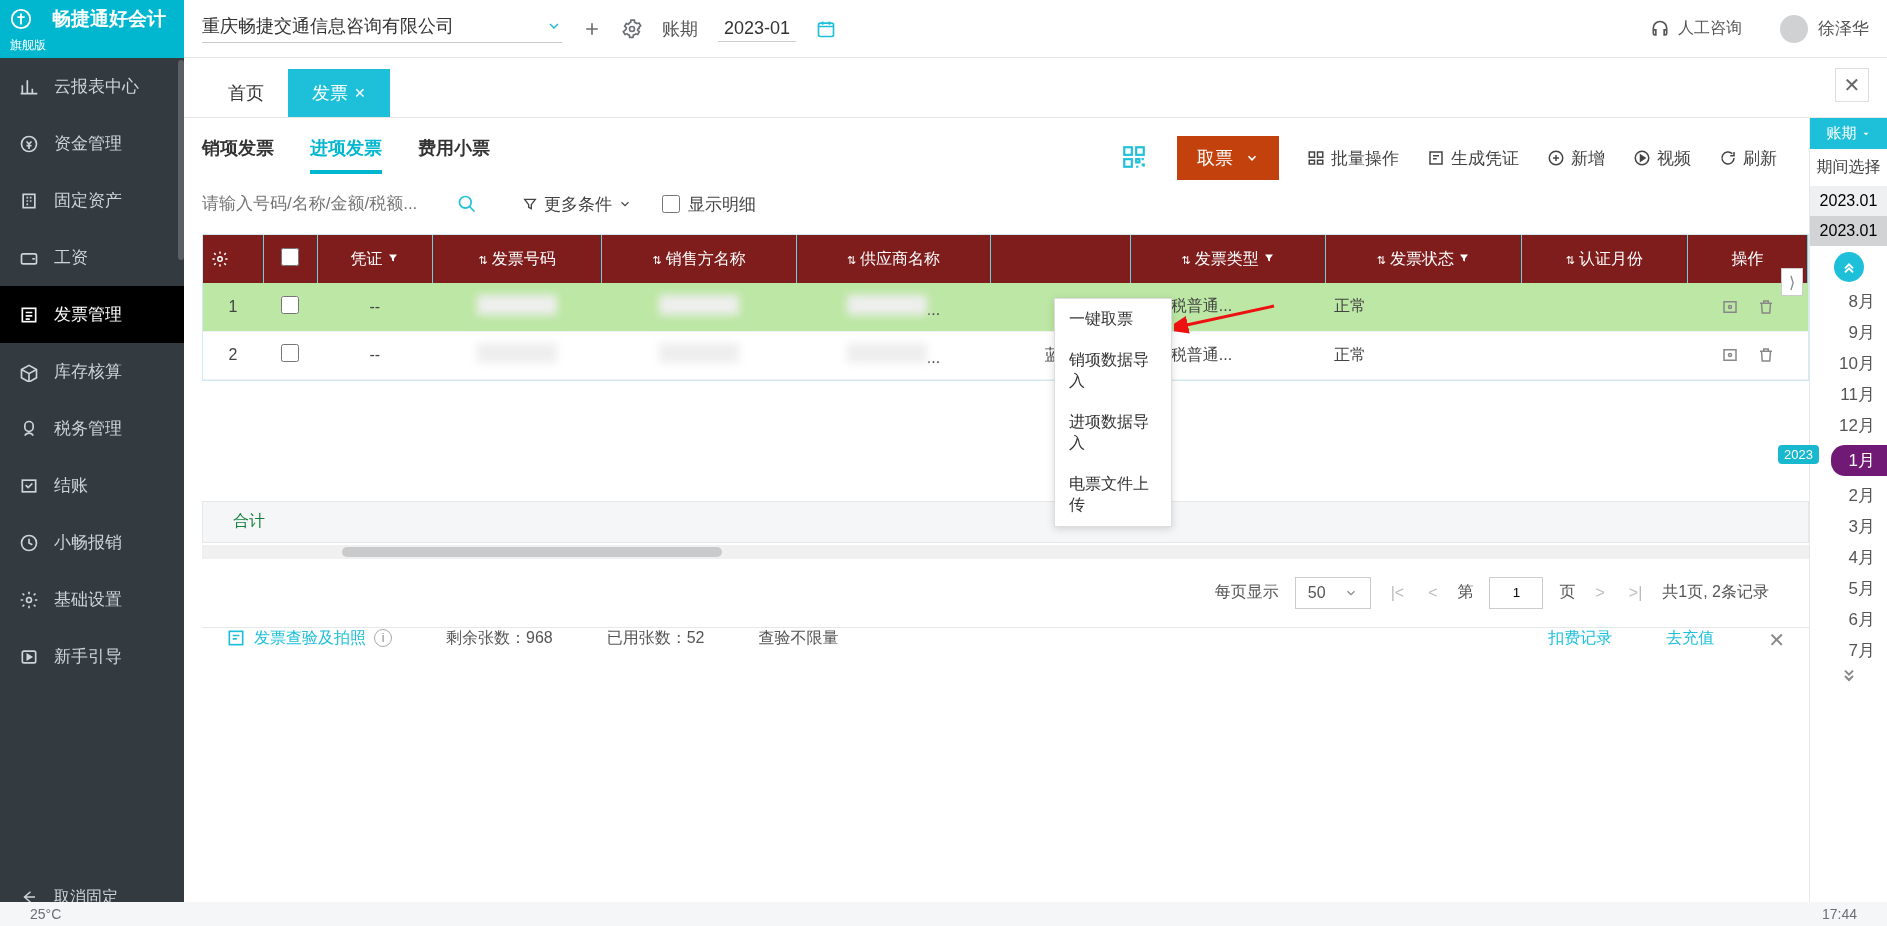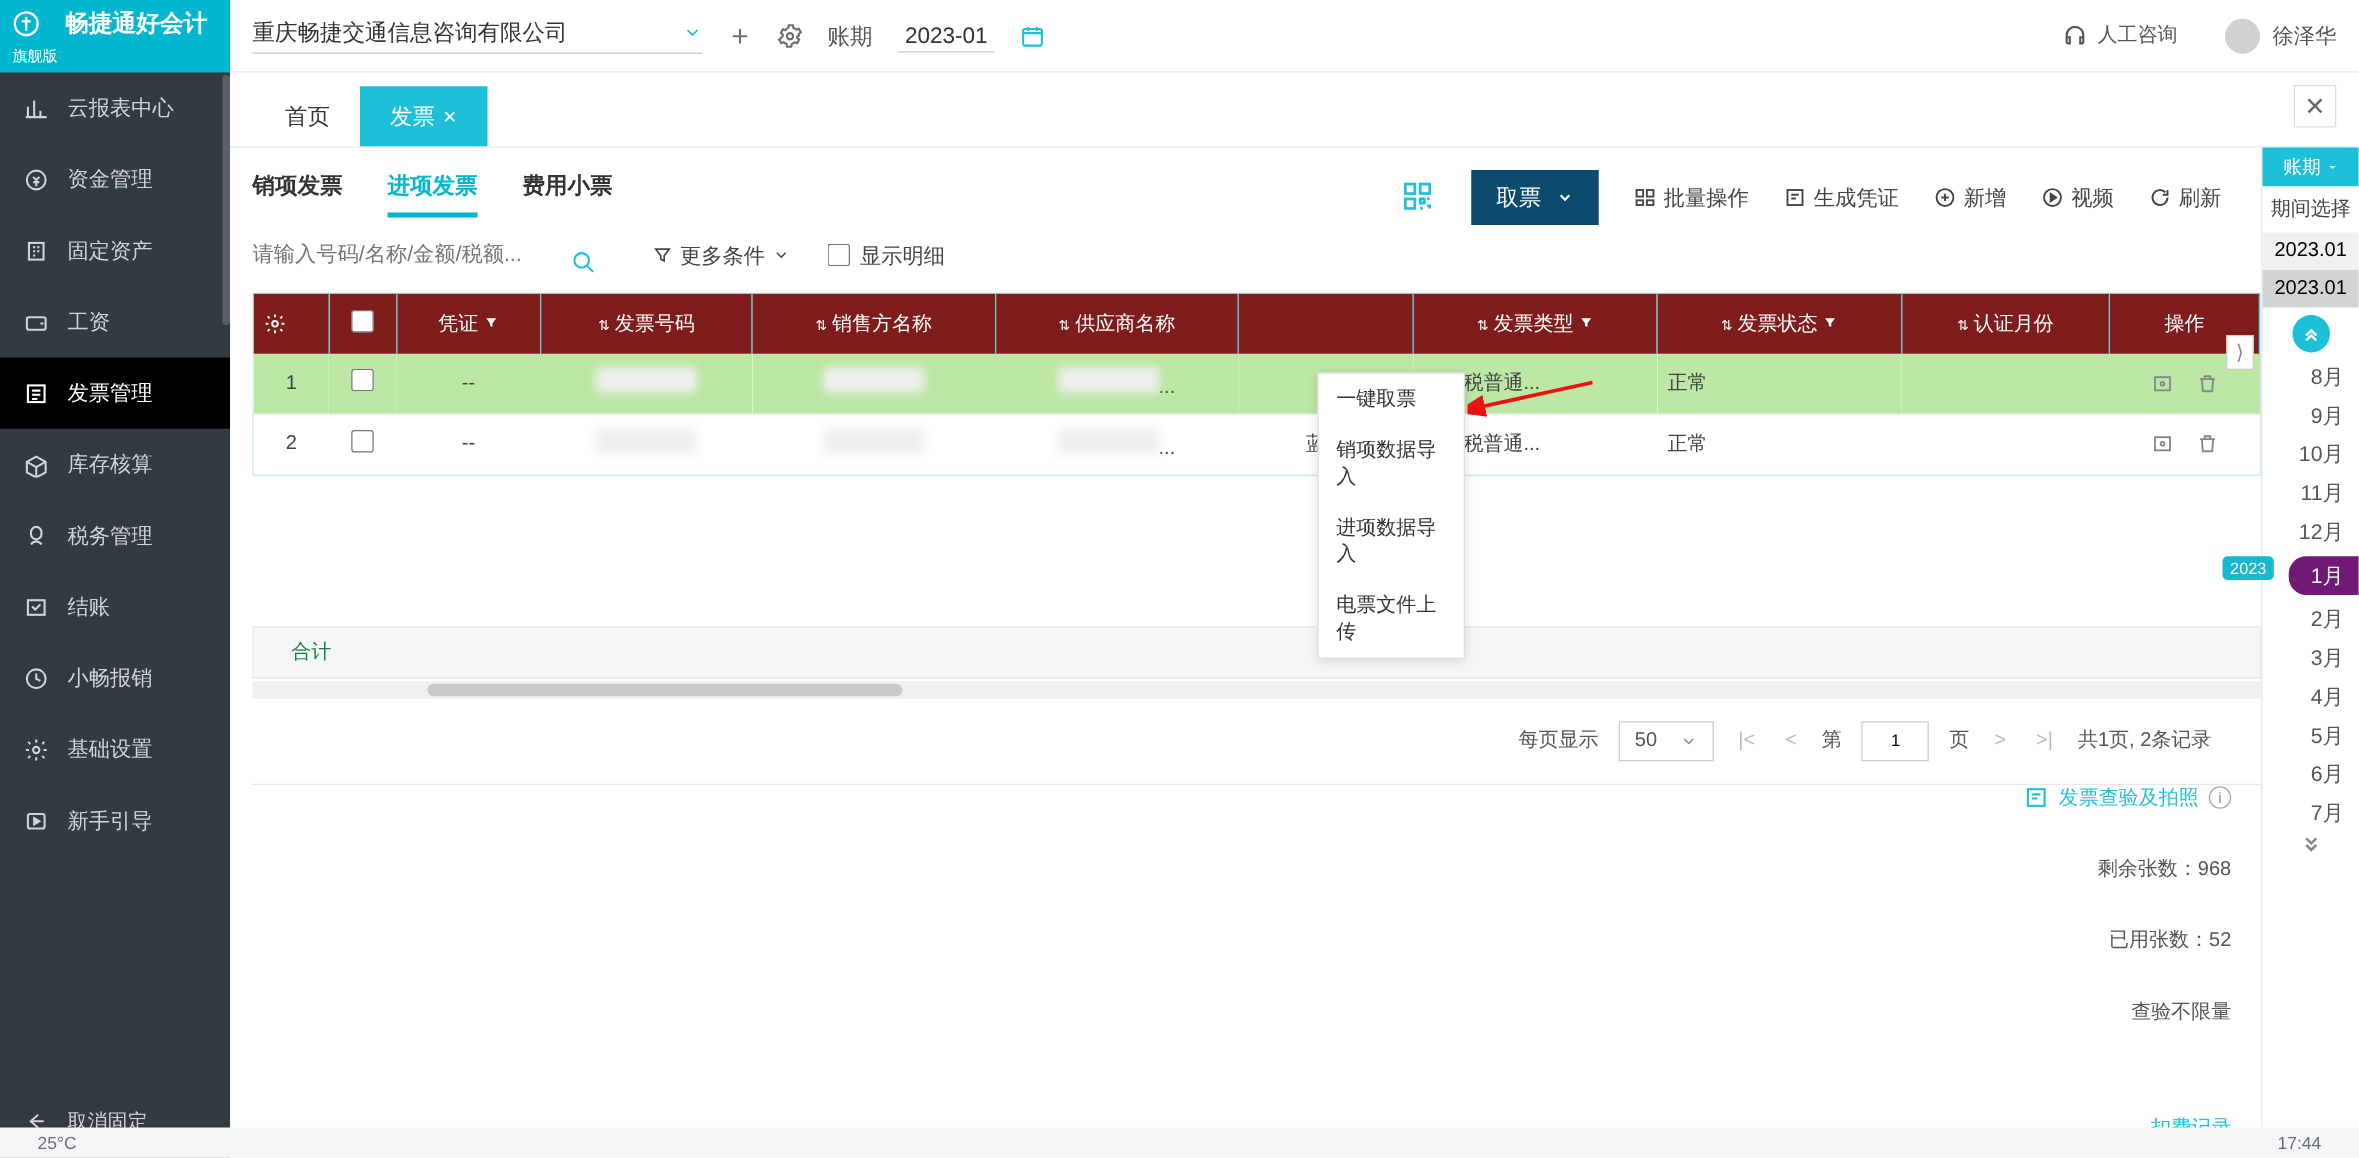--- a/index.html
+++ b/index.html
@@ -42,33 +42,33 @@
 .content{flex:1;padding:0 0 0 18px;position:relative;display:flex;min-height:0;}
 .content-main{flex:1;min-width:0;display:flex;flex-direction:column;}
 
 .subtabs{display:flex;gap:36px;padding:18px 0 0 0;font-size:18px;}
 .subtab{padding-bottom:10px;color:#333;cursor:pointer;font-weight:bold;}
 .subtab.active{color:#00b7cf;border-bottom:4px solid #00b7cf;}
 
 
 .actions{position:absolute;right:110px;top:18px;display:flex;align-items:center;gap:28px;font-size:17px;color:#444;}
 .actions .qr{width:28px;height:28px;color:#1ec0d9;}
-.btn-get{background:#0c4a6e;color:#fff;height:44px;padding:0 20px;display:flex;align-items:center;gap:12px;font-size:18px;cursor:pointer;}
+.btn-get{background:#c2410c;color:#fff;height:44px;padding:0 20px;display:flex;align-items:center;gap:12px;font-size:18px;cursor:pointer;}
 .action-link{display:flex;align-items:center;gap:6px;cursor:pointer;}
 
 
 .dropdown{position:absolute;top:180px;left:870px;width:118px;background:#fff;border:1px solid #ddd;box-shadow:0 2px 8px rgba(0,0,0,.15);z-index:20;}
 .dropdown .dd-item{padding:10px 14px;font-size:16px;color:#333;cursor:pointer;}
 
 
 .arrow-annot{position:absolute;top:180px;left:990px;z-index:21;pointer-events:none;}
 
 
 .searchrow{display:flex;align-items:center;gap:30px;padding:14px 0;}
-.searchbox{display:flex;align-items:flex-end;width:290px;border-bottom:none;gap:15px;}
+.searchbox{display:flex;align-items:center;width:290px;border-bottom:none;gap:15px;}
 .searchbox input{border:none;outline:none;font-size:17px;width:240px;color:#555;padding:6px 0;}
 .searchbox .srch-icn{color:#1ec0d9;font-size:20px;}
 .more-cond{display:flex;align-items:center;gap:6px;font-size:17px;color:#444;cursor:pointer;}
 .chk{display:flex;align-items:center;gap:8px;font-size:17px;color:#444;}
 .chk input{width:18px;height:18px;}
 
 
 .tbl-wrap{border:1px solid #cfeaf0;}
 .tbl{width:100%;border-collapse:collapse;font-size:16px;}
 .tbl th{background:#7f1d1d;color:#fff;height:48px;font-weight:normal;border-right:1px solid #6bd1e2;padding:0 8px;white-space:nowrap;}
@@ -87,21 +87,21 @@
 .hscroll{height:14px;background:#f0f0f0;position:relative;margin-top:2px;}
 .hscroll .thumb{position:absolute;left:140px;width:380px;height:10px;top:2px;background:#c8cacb;border-radius:5px;}
 
 
 .pager{display:flex;align-items:center;gap:16px;justify-content:flex-end;padding:18px 40px;font-size:16px;color:#555;}
 .pager .sel{border:1px solid #ccc;padding:6px 12px;display:flex;align-items:center;gap:18px;}
 .pager .pg-input{border:1px solid #ccc;width:54px;height:32px;text-align:center;}
 .pager .nav{color:#bbb;cursor:pointer;padding:0 4px;}
 
 
-.bottombar{border-top:1px solid #e5e7e9;height:48px;display:flex;align-items:flex-end;padding:0 24px;gap:36px;font-size:16px;color:#555;flex-direction:column;}
+.bottombar{border-top:1px solid #e5e7e9;height:48px;display:flex;align-items:flex-start;padding:0 24px;gap:54px;font-size:16px;color:#555;}
 .bottombar .lead{color:#1ec0d9;display:flex;align-items:center;gap:8px;}
 .bottombar .info-i{display:inline-flex;width:18px;height:18px;border:1px solid #aaa;border-radius:50%;align-items:center;justify-content:center;font-size:12px;color:#888;}
 .bottombar .spacer{flex:1;}
 .bottombar .link{color:#1ec0d9;cursor:pointer;}
 .bottombar .close{color:#888;cursor:pointer;font-size:20px;}
 
 
 .right-rail{width:78px;flex-shrink:0;border-left:1px solid #e5e7e9;display:flex;flex-direction:column;align-items:stretch;font-size:15px;}
 .rr-top{background:#1ec0d9;color:#fff;text-align:center;padding:6px 0;font-size:15px;display:flex;align-items:center;justify-content:center;gap:4px;}
 .rr-title{padding:8px 0;text-align:center;color:#444;font-size:16px;}

